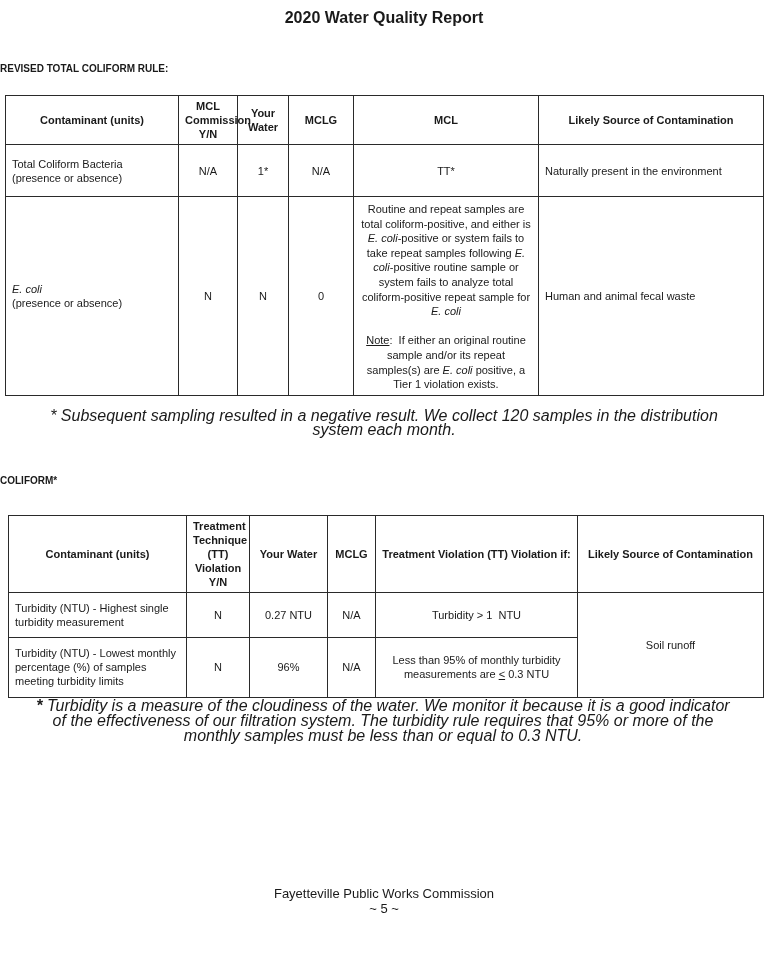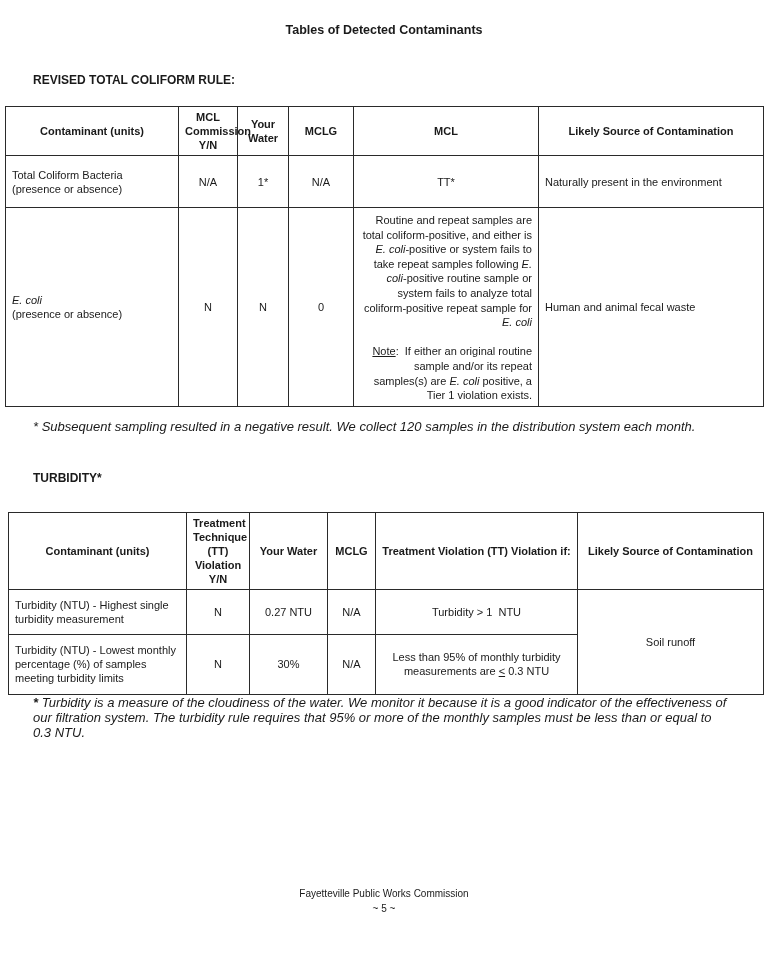--- a/index.html
+++ b/index.html
@@ -24,22 +24,21 @@
     font-weight: bold;
   }
   .subtitle {
     margin-top: 23px;
     text-align: center;
     font-size: 12.5px;
     line-height: 15px;
     font-weight: bold;
   }
   .section-heading {
-    margin-left: 33px;
-    font-size: 12px;
+    font-size: 10px;
     line-height: 14px;
     font-weight: bold;
   }
   .h-coliform { margin-top: 35px; }
   .h-turbidity { margin-top: 37px; }
   table {
     border-collapse: collapse;
     table-layout: fixed;
   }
   .t1 { margin: 19px 0 0 5px; width: 758px; }
@@ -48,54 +47,55 @@
     border: 1px solid #2a2a2a;
     font-size: 11px;
     line-height: 14px;
     padding: 3px 6px;
     vertical-align: middle;
     text-align: center;
     font-weight: normal;
   }
   th { font-weight: bold; border-bottom: 1.5px solid #2a2a2a; }
   td.left, th.left-pad { text-align: left; }
-  td.topalign { vertical-align: top; text-align: right; line-height: 14.6px; padding-top: 5px; }
+  td.topalign { vertical-align: top; text-align: center; line-height: 14.6px; padding-top: 5px; }
   .t1 tr.hdr { height: 48px; }
   .t1 tr.r1 { height: 52px; }
   .t1 tr.r2 { height: 190px; }
   .t2 tr.hdr { height: 68px; }
   .t2 tr.r1 { height: 45px; }
   .t2 tr.r2 { height: 60px; margin-top: 36px; }
   .footnote {
     margin: 13px 33px 0 33px;
     font-style: italic;
-    font-size: 13px;
+    font-size: 16px;
     line-height: 14px;
+    text-align: center;
   }
   .footnote2 {
     margin-top: 0;
     width: 700px;
     line-height: 15px;
   }
   .footer {
     position: absolute;
     top: 886px;
     left: 0;
     width: 100%;
     text-align: center;
-    font-size: 10px;
+    font-size: 13px;
     line-height: 15px;
   }
 </style>
 </head>
 <body>
 
 <div class="page">
 
-  <div class="subtitle">Tables of Detected Contaminants</div>
+  <div class="title">2020 Water Quality Report</div>
 
   <div class="section-heading h-coliform">REVISED TOTAL COLIFORM RULE:</div>
 
   <table class="t1">
     <colgroup>
       <col style="width:173px">
         <col style="width:59px">
         <col style="width:51px">
       <col style="width:65px">
         <col style="width:185px">
@@ -124,21 +124,21 @@
       <td>N</td>
       <td>0</td>
       <td class="topalign"><span>Routine and repeat samples are total coliform-positive, and either is </span><span style="font-style: italic;">E. coli</span><span>-positive or system fails to take repeat samples following </span><span style="font-style: italic;">E. coli</span><span>-positive routine sample or system fails to analyze total coliform-positive repeat sample for </span><span style="font-style: italic;">E. coli</span><br><br><span style="text-decoration: underline;">Note</span><span>:&nbsp; If either an original routine sample and/or its repeat samples(s) are </span><span style="font-style: italic;">E. coli</span><span> positive, a Tier 1 violation exists.</span></td>
       <td class="left">Human and animal fecal waste</td>
     </tr>
   </tbody>
     </table>
 
   <div class="footnote">* Subsequent sampling resulted in a negative result. We collect 120 samples in the distribution system each month.</div>
 
-  <div class="section-heading h-turbidity">TURBIDITY*</div>
+  <div class="section-heading h-turbidity">COLIFORM*</div>
 
   <table class="t2">
     <colgroup>
       <col style="width:178px">
         <col style="width:63px">
         <col style="width:78px">
       <col style="width:48px">
         <col style="width:202px">
         <col style="width:186px">
     </colgroup>
@@ -155,21 +155,21 @@
       <td class="left">Turbidity (NTU) - Highest single turbidity measurement</td>
       <td>N</td>
       <td>0.27 NTU</td>
       <td>N/A</td>
       <td>Turbidity &gt; 1&nbsp; NTU</td>
       <td rowspan="2">Soil runoff</td>
     </tr>
     <tr class="r2">
       <td class="left">Turbidity (NTU) - Lowest monthly percentage (%) of samples meeting turbidity limits</td>
       <td>N</td>
-      <td>30%</td>
+      <td>96%</td>
       <td>N/A</td>
       <td><span>Less than 95% of monthly turbidity measurements are </span><span style="text-decoration: underline;">&lt;</span><span> 0.3 NTU</span></td>
     </tr>
   </tbody>
     </table>
 
   <div class="footnote footnote2"><span style="font-weight: bold;">* </span><span>Turbidity is a measure of the cloudiness of the water. We monitor it because it is a good indicator of the effectiveness of our filtration system. The turbidity rule requires that 95% or more of the monthly samples must be less than or equal to 0.3 NTU.</span></div>
 
   <div class="footer">
     <div>Fayetteville Public Works Commission</div>

